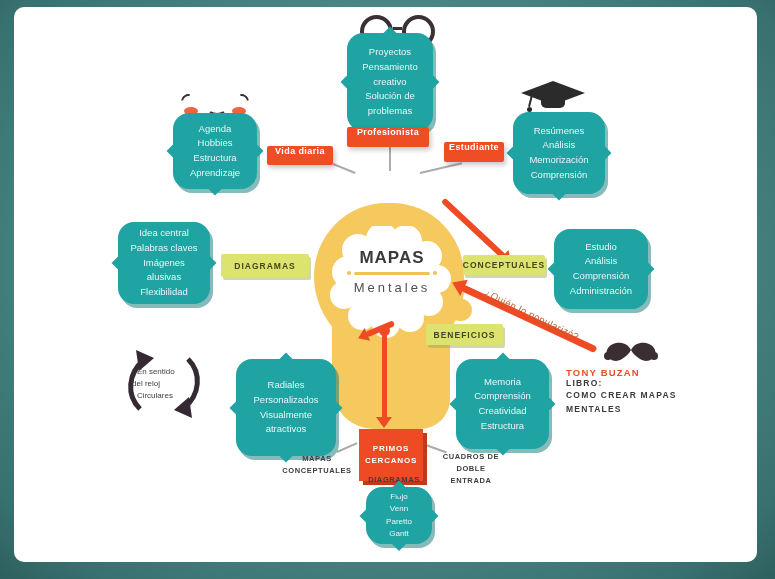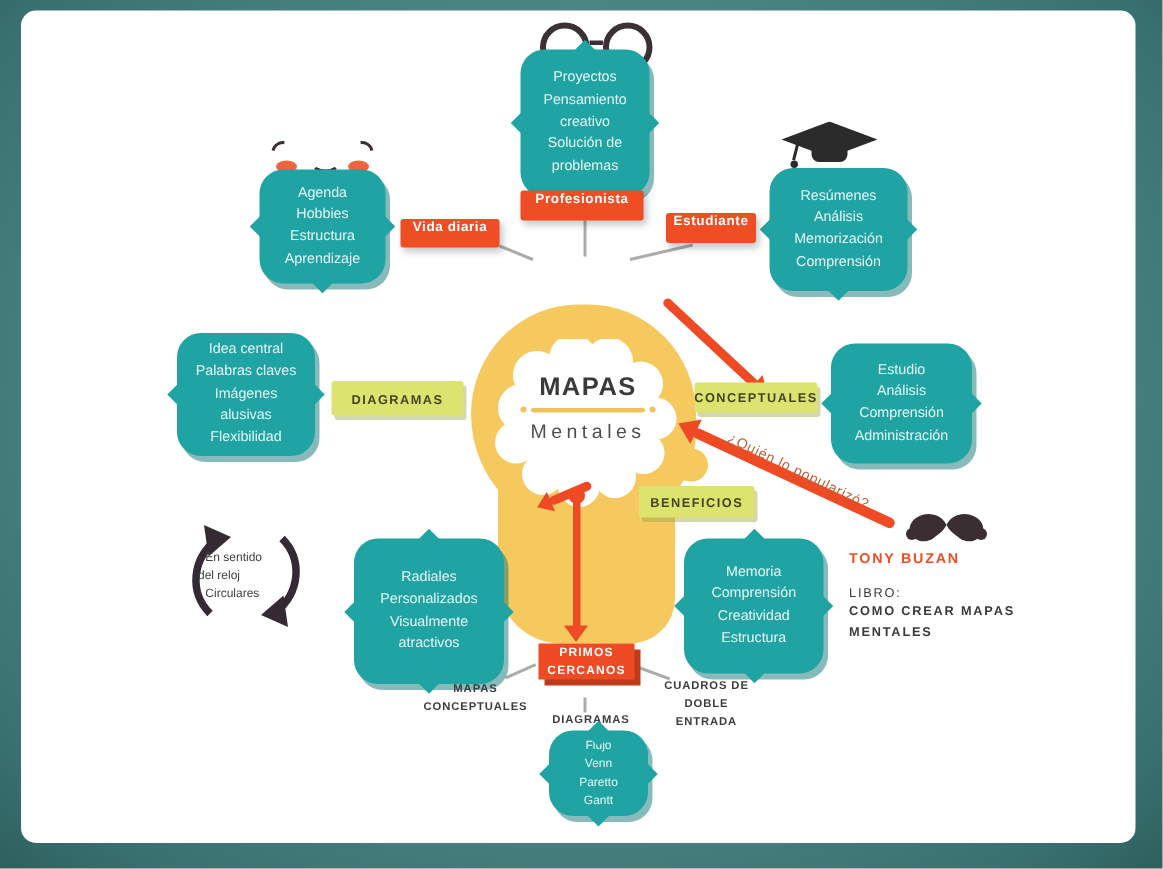--- a/index.html
+++ b/index.html
@@ -64,41 +64,41 @@
     clip-path:polygon(50% 0,100% 50%,50% 100%,0 50%)}
   .cap-base{position:absolute;left:23px;top:15px;width:24px;height:12px;background:#2b2b2b;border-radius:0 0 5px 5px}
   .tassel-line{position:absolute;left:12px;top:10px;width:2px;height:16px;background:#2b2b2b;transform:rotate(14deg)}
   .tassel-dot{position:absolute;left:9px;top:26px;width:5px;height:5px;border-radius:50%;background:#2b2b2b}
 
   .cycle-text{position:absolute;left:118px;top:359px;width:76px;font-size:8px;color:#3f3f3f;
     text-align:left;line-height:1.5;white-space:pre-line}
 
   .tony{position:absolute;left:552px;top:360px;width:136px;}
   .tony-name{color:#ef4d24;font-weight:bold;font-size:9.5px;letter-spacing:1.2px}
-  .tony-libro{margin-top:12px;font-weight:normal;font-size:8.5px;color:#3a3a3a;letter-spacing:1.2px}
+  .tony-libro{margin-top:0;font-weight:bold;font-size:8.5px;color:#3a3a3a;letter-spacing:1.2px}
   .tony-book{font-weight:bold;font-size:8.5px;color:#3a3a3a;letter-spacing:1.2px;line-height:1.7;white-space:pre-line}
 
   .arrow1{left:429px;top:190px;width:84px;height:6px;transform:rotate(43deg)}
   .arrow1::after{content:"";position:absolute;right:-10px;top:-5px;
     border-left:12px solid #ee4b25;border-top:8px solid transparent;border-bottom:8px solid transparent}
   .arrow2{left:448px;top:277px;width:148px;height:7px;transform:rotate(25deg)}
   .arrow2::before{content:"";position:absolute;left:-11px;top:-6px;
     border-right:13px solid #ee4b25;border-top:9px solid transparent;border-bottom:9px solid transparent}
   .arrow3{left:380px;top:313px;width:30px;height:6px;transform:rotate(157deg)}
   .arrow3::after{content:"";position:absolute;right:-9px;top:-4px;
     border-left:10px solid #ee4b25;border-top:7px solid transparent;border-bottom:7px solid transparent}
   .a4ball{position:absolute;left:365px;top:318px;width:11px;height:11px;border-radius:50%;background:#ee4b25}
   .a4line{position:absolute;left:368px;top:326px;width:5px;height:86px;background:#ee4b25}
   .a4head{position:absolute;left:362px;top:410px;width:0;height:0;
     border-left:8px solid transparent;border-right:8px solid transparent;border-top:11px solid #ee4b25}
 
   .question{position:absolute;left:474px;top:280px;transform:rotate(26deg);transform-origin:0 0;
     font-size:9.5px;color:#bf6036;letter-spacing:.5px}
 
-  .primos{position:absolute;left:345px;top:422px;width:64px;height:24px;background:#ee4b25;
+  .primos{position:absolute;left:345px;top:422px;width:64px;height:52px;background:#ee4b25;
     box-shadow:4px 4px 0 #bf3a1a;color:#fff;font-weight:bold;font-size:8px;letter-spacing:.8px;
     display:flex;align-items:center;justify-content:center;text-align:center;line-height:1.5}
   .primos .txt{white-space:pre-line}
   .dtext{position:absolute;font-size:7.5px;font-weight:bold;color:#3d3d3d;letter-spacing:.6px;
     text-align:center;line-height:1.6;white-space:pre-line}
 </style>
 </head>
 <body>
 
 <div class="canvas">

